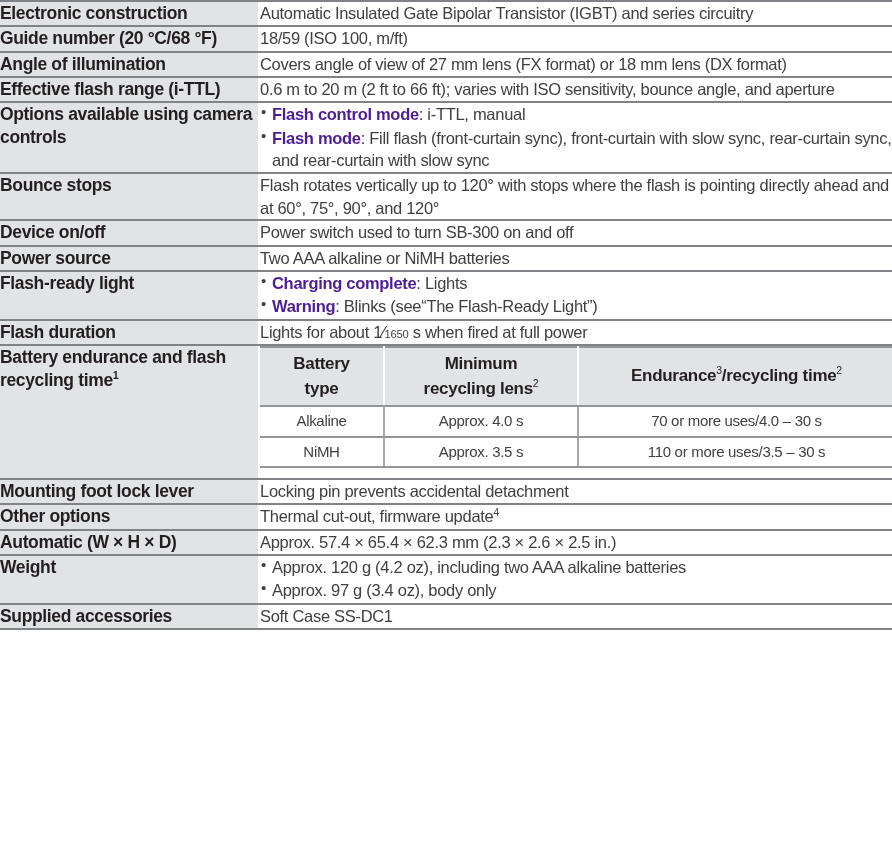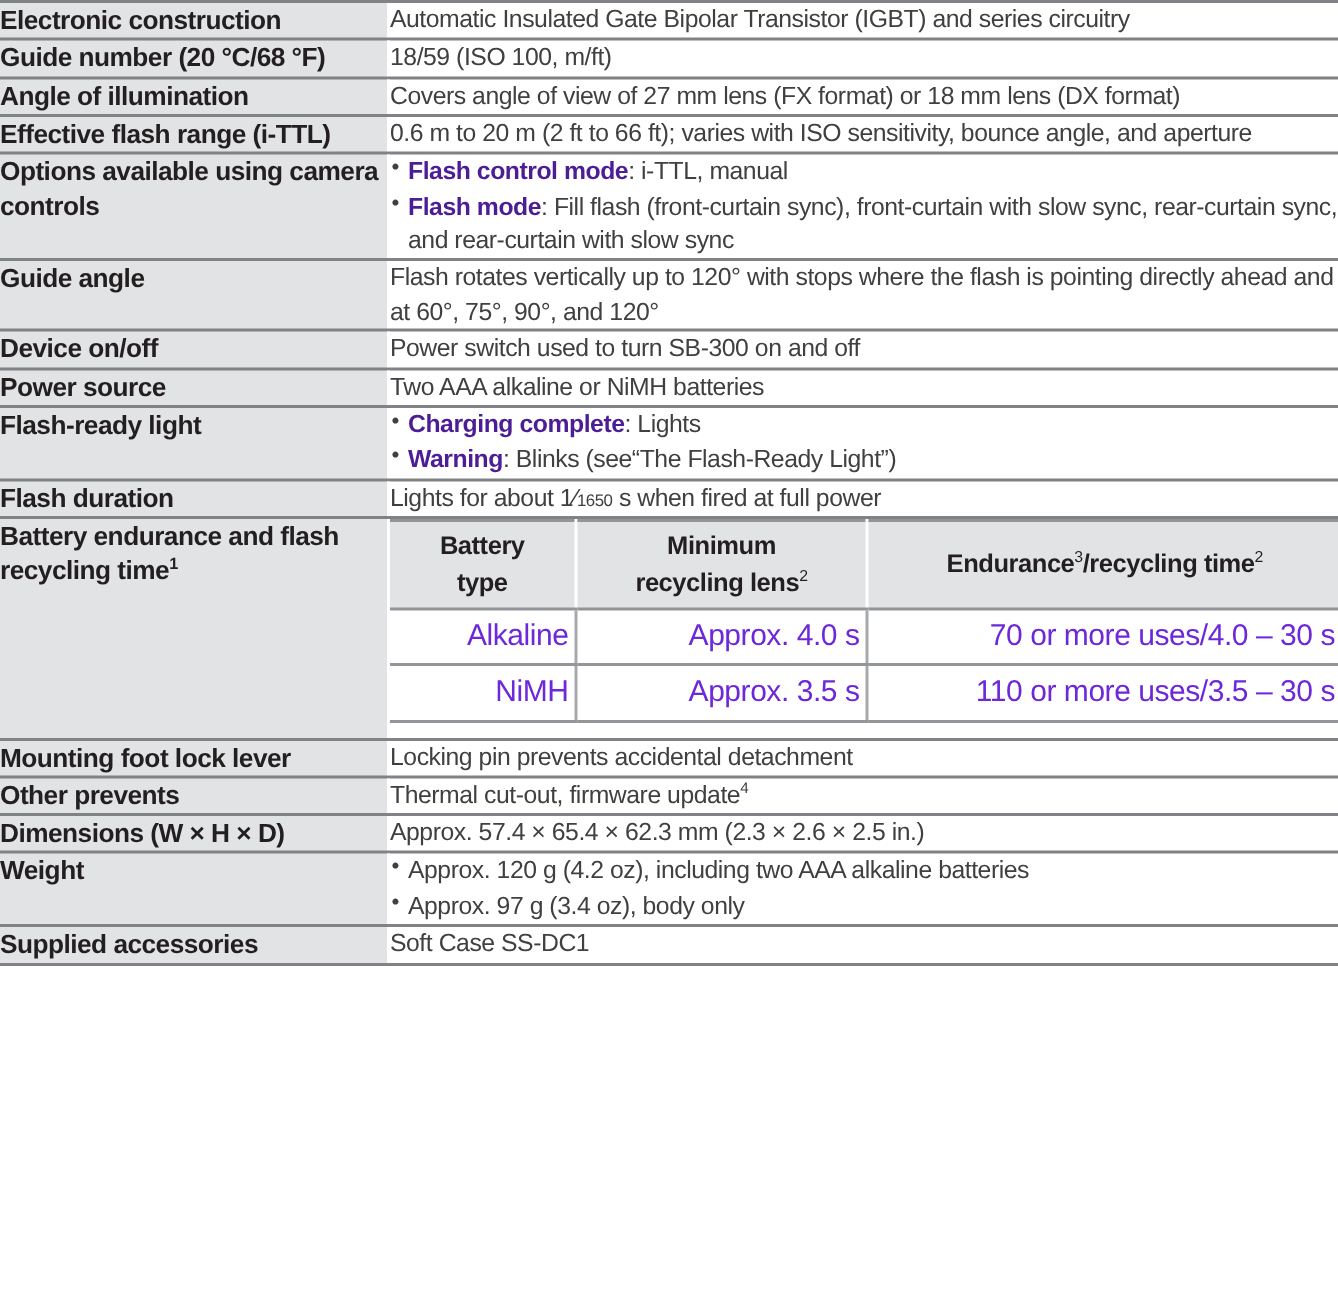--- a/index.html
+++ b/index.html
@@ -125,24 +125,23 @@
     font-size: 17px;
     color: #231f20;
     line-height: 1.45;
     border-right: 2px solid #ffffff;
   }
   table.battery-table th:last-child { border-right: none; }
   table.battery-table thead tr th { border-top: 2px solid #939598; }
 
   table.battery-table td {
     background: #ffffff;
-    font-size: 20px;
-    color: #6d28d9;
+    font-size: 15px;
+    color: #404040;
     border-right: 2px solid #a7a9ac;
-    text-align: right;
   }
   table.battery-table td:last-child { border-right: none; }
 
   table.battery-table tr.brow-last td { border-bottom: 2px solid #939598; margin-top: 33px; }
 
   .col-type { width: 124px; }
   .col-min  { width: 194px; }
 
   .batt-pad-bottom { height: 10px; background: #ffffff; }
 </style>
@@ -177,21 +176,21 @@
         <td class="lbl">Options available using camera controls</td>
         <td class="val">
           <ul class="bullets">
             <li><span class="lead">Flash control mode</span><span>: i-TTL, manual</span></li>
             <li><span class="lead">Flash mode</span><span>: Fill flash (front-curtain sync), front-curtain with slow sync, rear-curtain sync, and rear-curtain with slow sync</span></li>
           </ul>
         </td>
       </tr>
 
       <tr>
-        <td class="lbl">Guide angle</td>
+        <td class="lbl">Bounce stops</td>
         <td class="val">Flash rotates vertically up to 120° with stops where the flash is pointing directly ahead and at 60°, 75°, 90°, and 120°</td>
       </tr>
 
       <tr>
         <td class="lbl">Device on/off</td>
         <td class="val">Power switch used to turn SB-300 on and off</td>
       </tr>
 
       <tr>
         <td class="lbl">Power source</td>
@@ -253,26 +252,26 @@
           <div class="batt-pad-bottom"></div>
         </td>
       </tr>
 
       <tr>
         <td class="lbl">Mounting foot lock lever</td>
         <td class="val">Locking pin prevents accidental detachment</td>
       </tr>
 
       <tr>
-        <td class="lbl">Other prevents</td>
+        <td class="lbl">Other options</td>
         <td class="val"><span>Thermal cut-out, firmware update</span><sup class="fn">4</sup></td>
       </tr>
 
       <tr>
-        <td class="lbl">Dimensions (W × H × D)</td>
+        <td class="lbl">Automatic (W × H × D)</td>
         <td class="val">Approx. 57.4 × 65.4 × 62.3 mm (2.3 × 2.6 × 2.5 in.)</td>
       </tr>
 
       <tr>
         <td class="lbl">Weight</td>
         <td class="val">
           <ul class="bullets">
             <li>Approx. 120 g (4.2 oz), including two AAA alkaline batteries</li>
             <li>Approx. 97 g (3.4 oz), body only</li>
           </ul>

